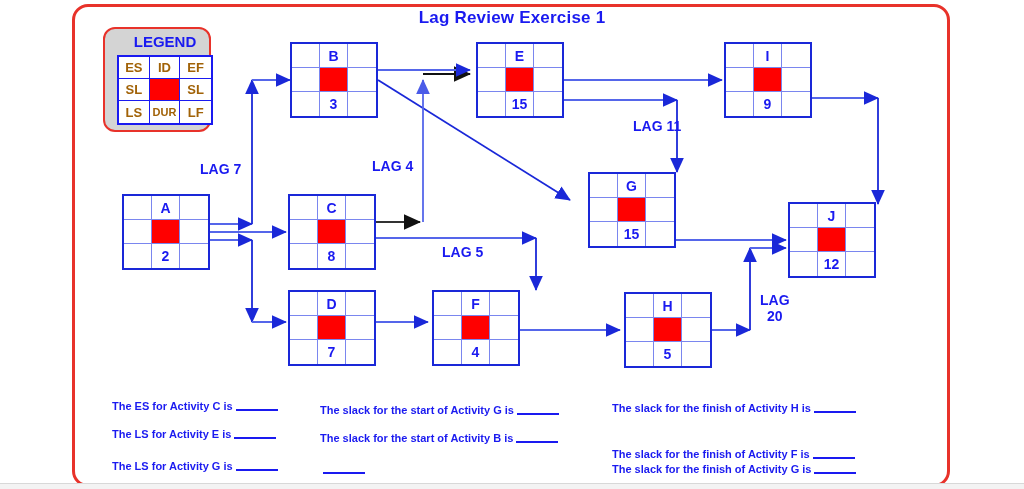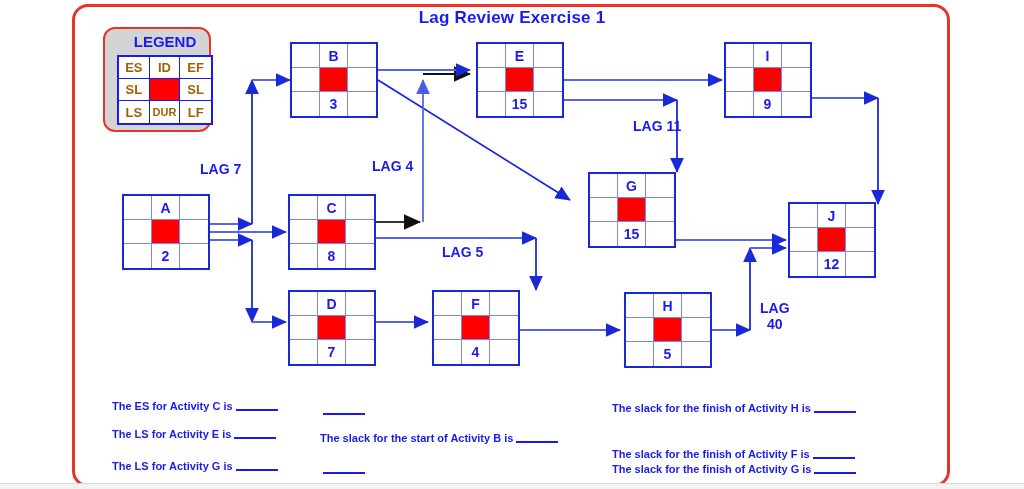--- a/index.html
+++ b/index.html
@@ -348,37 +348,37 @@
     <div></div>
     <div></div>
     <div>12</div>
     <div></div>
   </div>
 
   <div class="lag" style="left:200px; top:161px;">LAG  7</div>
   <div class="lag" style="left:372px; top:158px;">LAG  4</div>
   <div class="lag" style="left:633px; top:118px;">LAG 11</div>
   <div class="lag" style="left:442px; top:244px;">LAG 5</div>
-  <div class="lag two-line" style="left:760px; top:300px;">
+  <div class="lag two-line" style="left:760px; top:292px;">
     <div>LAG</div>
-    <div>40</div>
+    <div>20</div>
   </div>
 
   <div class="q" style="left:112px; top:400px;">
     <span>The  ES for Activity C is</span><span class="blank"></span>
   </div>
   <div class="q" style="left:112px; top:428px;">
     <span>The  LS for Activity E is</span><span class="blank"></span>
   </div>
   <div class="q" style="left:112px; top:460px;">
     <span>The  LS for Activity G is</span><span class="blank"></span>
   </div>
 
   <div class="q" style="left:320px; top:404px;">
-    <span class="blank"></span>
+    <span>The slack for the start of Activity G is</span><span class="blank"></span>
   </div>
   <div class="q" style="left:320px; top:432px;">
     <span>The slack for the start of Activity B is</span><span class="blank"></span>
   </div>
   <div class="q" style="left:320px; top:463px;">
     <span class="blank"></span>
   </div>
 
   <div class="q" style="left:612px; top:402px;">
     <span>The slack for the finish of Activity  H  is</span><span class="blank"></span>

